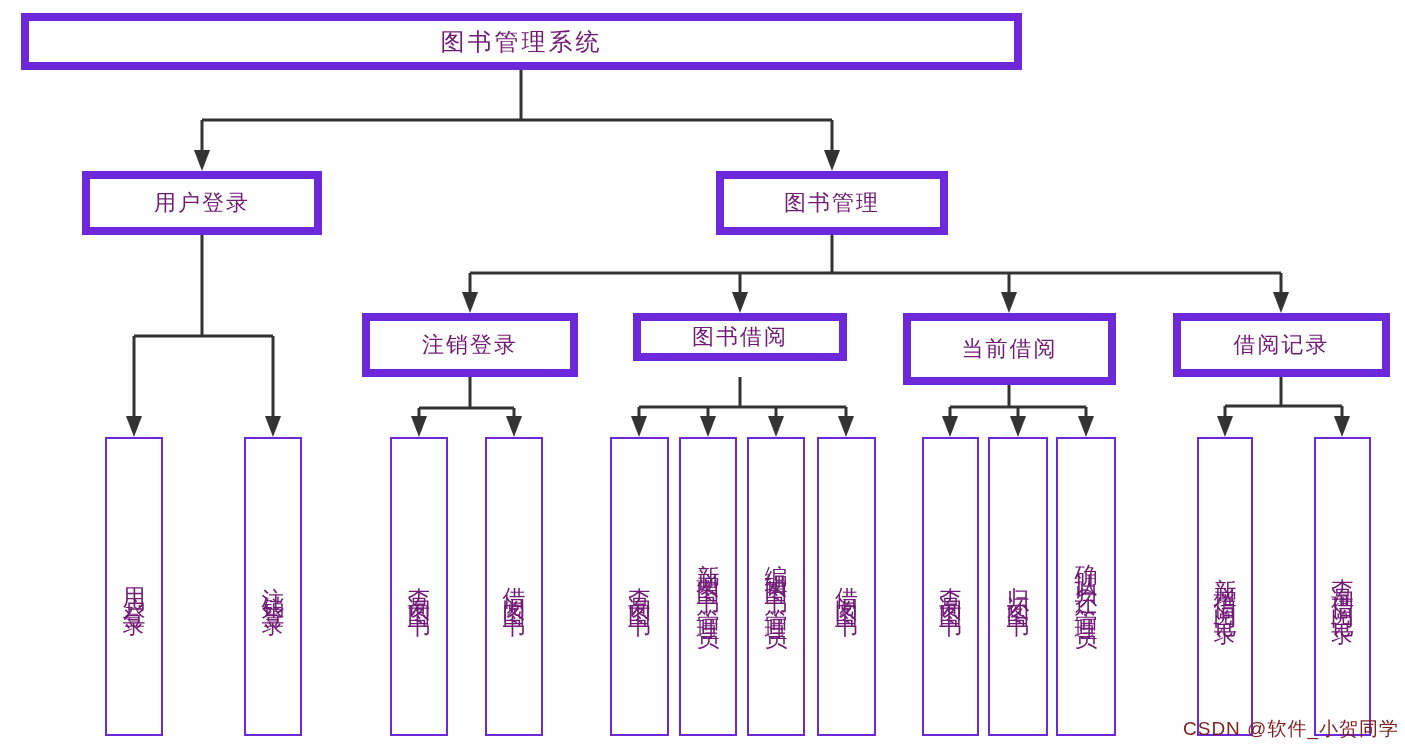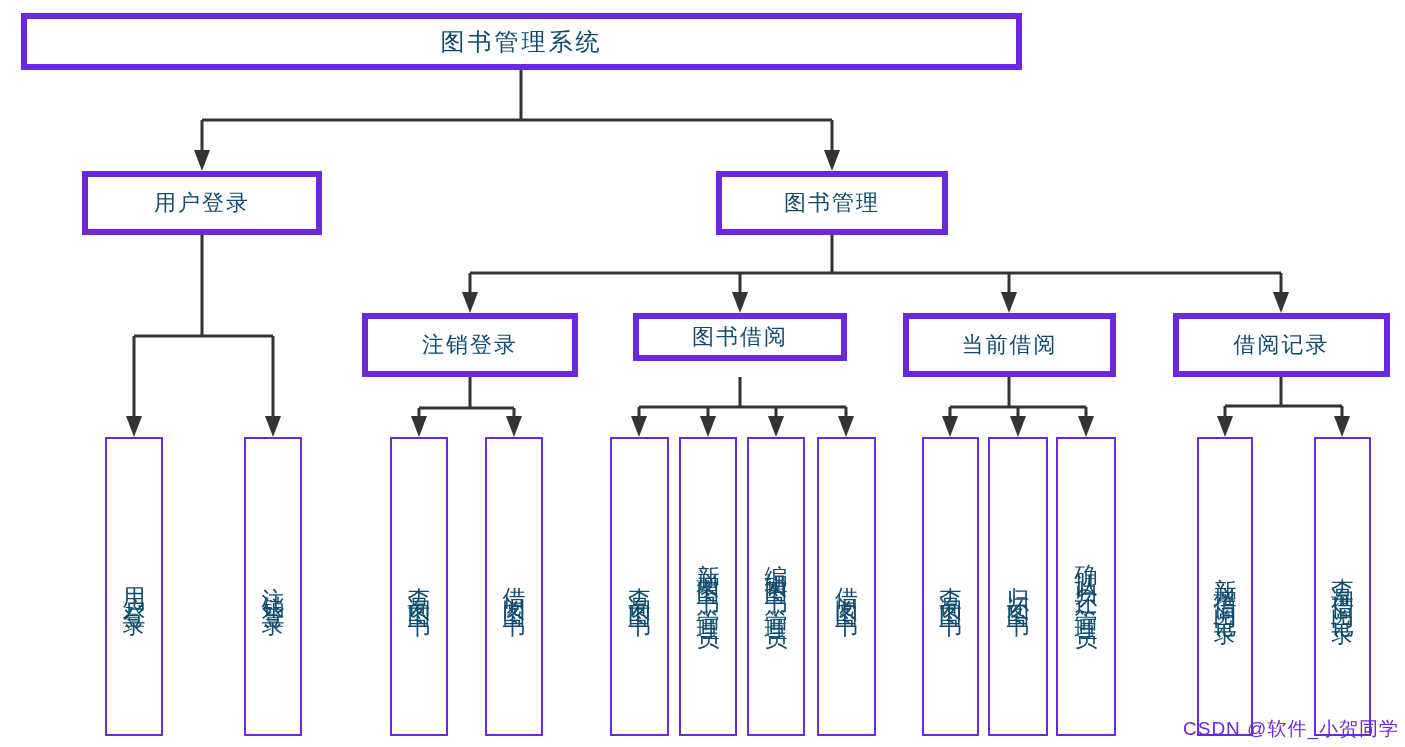--- a/index.html
+++ b/index.html
@@ -14,44 +14,44 @@
   #wires {
     position: absolute;
     left: 0; top: 0;
     width: 1405px; height: 747px;
     z-index: 1;
   }
   .box {
     position: absolute;
     box-sizing: border-box;
     background: #ffffff;
-    border: 6px solid #6d28d9;
+    border: 8px solid #6d28d9;
     display: flex;
     align-items: center;
     justify-content: center;
-    color: #0c4a6e;
+    color: #701a75;
     z-index: 2;
   }
   .h-box { font-size: 22px; letter-spacing: 2px; }
   .root-box { font-size: 24px; letter-spacing: 3px; }
   .leaf { border-width: 2.5px; }
   .leaf span {
     writing-mode: vertical-rl;
     text-orientation: mixed;
     font-size: 23px;
     line-height: 1;
     letter-spacing: 9px;
     white-space: nowrap;
   }
   #watermark {
     position: absolute;
     left: 1183px;
     top: 716px;
     font-size: 19px;
-    color: #6d28d9;
+    color: #7f1d1d;
     letter-spacing: 1px;
     z-index: 3;
     white-space: nowrap;
   }
 </style>
 </head>
 <body>
 
 <div id="stage">
 
@@ -105,21 +105,21 @@
   <div class="box h-box" style="left:716px; top:171px; width:232px; height:64px;">
     <span>图书管理</span>
   </div>
 
   <div class="box h-box" style="left:362px; top:313px; width:216px; height:64px;">
     <span>注销登录</span>
   </div>
   <div class="box h-box" style="left:633px; top:313px; width:214px; height:48px;">
     <span>图书借阅</span>
   </div>
-  <div class="box h-box" style="left:903px; top:313px; width:213px; height:64px;">
+  <div class="box h-box" style="left:903px; top:313px; width:213px; height:72px;">
     <span>当前借阅</span>
   </div>
   <div class="box h-box" style="left:1173px; top:313px; width:217px; height:64px;">
     <span>借阅记录</span>
   </div>
 
   <div class="box leaf" style="left:105px; top:437px; width:58px; height:299px;">
     <span>用户登录</span>
   </div>
   <div class="box leaf" style="left:244px; top:437px; width:58px; height:299px;">

